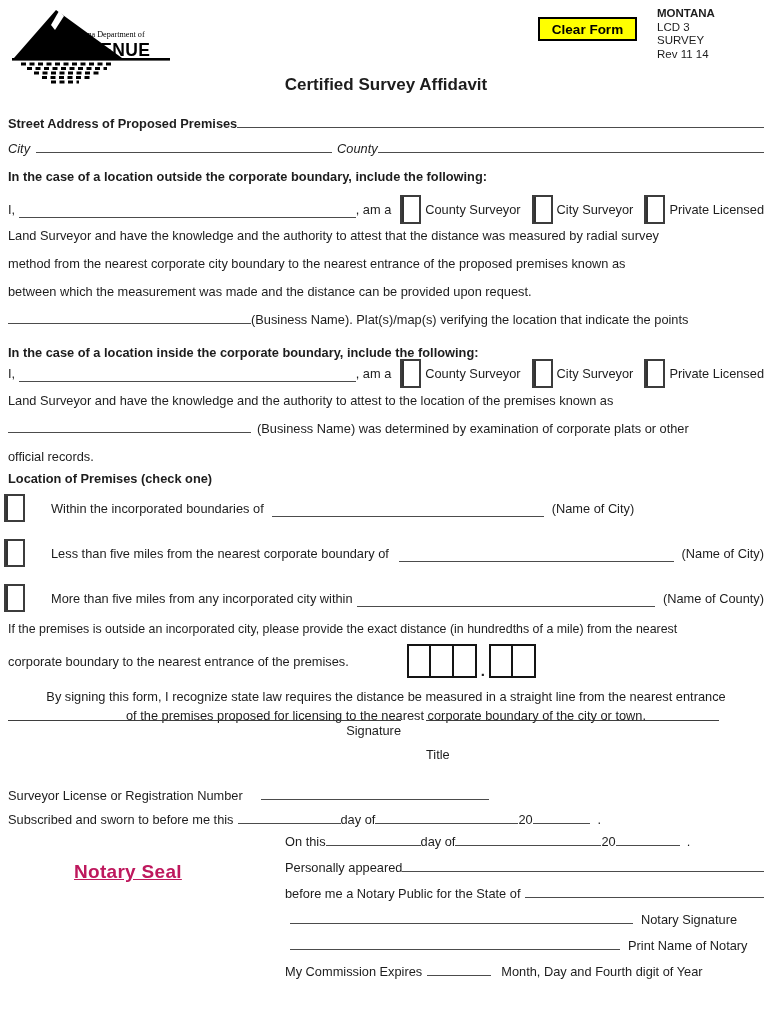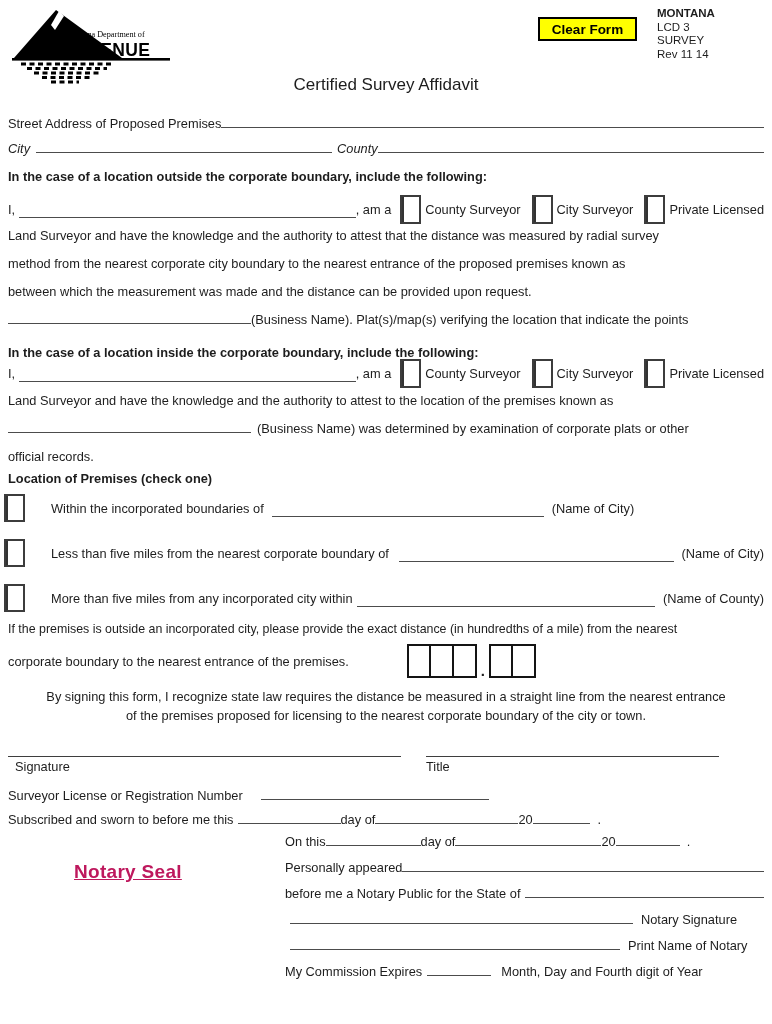--- a/index.html
+++ b/index.html
@@ -28,21 +28,21 @@
   
   .clear-btn{
     position:absolute;left:538px;top:17px;width:99px;height:24px;
     background:#ffff00;border:2px solid #000;font-weight:bold;font-size:13.5px;
     display:flex;align-items:center;justify-content:center;color:#000;cursor:pointer;
     font-family:"Liberation Sans", sans-serif;padding:0;
   }
   .form-code{position:absolute;left:657px;top:7px;font-size:11.5px;line-height:13.5px;}
   .form-code .fc1{font-weight:bold;}
   .title{position:absolute;left:0;top:75px;width:100%;text-align:center;
-    font-size:17px;font-weight:normal;}
+    font-size:17px;font-weight:bold;}
   .notary-seal{
     position:absolute;left:74px;top:861px;font-size:19px;font-weight:bold;
     color:#be185d;text-decoration:underline;letter-spacing:.3px;
   }
   .nrow{height:26px;}
   .sig-line{border-bottom:1.5px solid #3e3e3e;height:14px;}
 </style>
 </head>
 <body>
 
@@ -67,21 +67,21 @@
 
   <div class="form-code">
     <div class="fc1">MONTANA</div>
     <div>LCD 3</div>
     <div>SURVEY</div>
     <div>Rev 11 14</div>
   </div>
 
   <div class="title">Certified Survey Affidavit</div>
 
-  <div class="abs row" style="top:114px;">
+  <div class="abs row" style="top:114px;font-weight:bold;">
     <span>Street Address of Proposed Premises</span>
     <span class="fill grow"></span>
   </div>
 
   <div class="abs row" style="top:139px;font-style:italic;">
     <span>City</span>
     <span class="fill" style="width:296px;margin-left:6px;"></span>
     <span style="margin-left:5px;text-align:right;">County</span>
     <span class="fill grow"></span>
   </div>
@@ -168,28 +168,28 @@
       <span class="dcell"></span>
       <span class="dcell"></span>
     </span>
   </div>
 
   <div class="abs" style="top:687px;line-height:19px;text-align:center;">
     <div class="line">By signing this form, I recognize state law requires the distance be measured in a straight line from the nearest entrance</div>
     <div class="line">of the premises proposed for licensing to the nearest corporate boundary of the city or town.</div>
   </div>
 
-  <div class="abs" style="top:742px;">
+  <div class="abs" style="top:706px;text-align:right;">
     <div style="display:flex;">
       <div class="sig-line" style="width:393px;"></div>
       <div class="sig-line" style="width:293px;margin-left:25px;"></div>
     </div>
     <div style="display:flex;margin-top:2px;">
       <div style="width:393px;padding-left:7px;box-sizing:border-box;">Signature</div>
-      <div style="margin-left:25px;">Title</div>
+      <div style="margin-left:25px;margin-top:24px;">Title</div>
     </div>
   </div>
 
   <div class="abs row" style="top:786px;">
     <span>Surveyor License or Registration Number</span>
     <span class="fill" style="width:228px;margin-left:18px;"></span>
   </div>
 
   <div class="abs row" style="top:810px;">
     <span>Subscribed and sworn to before me this</span>

